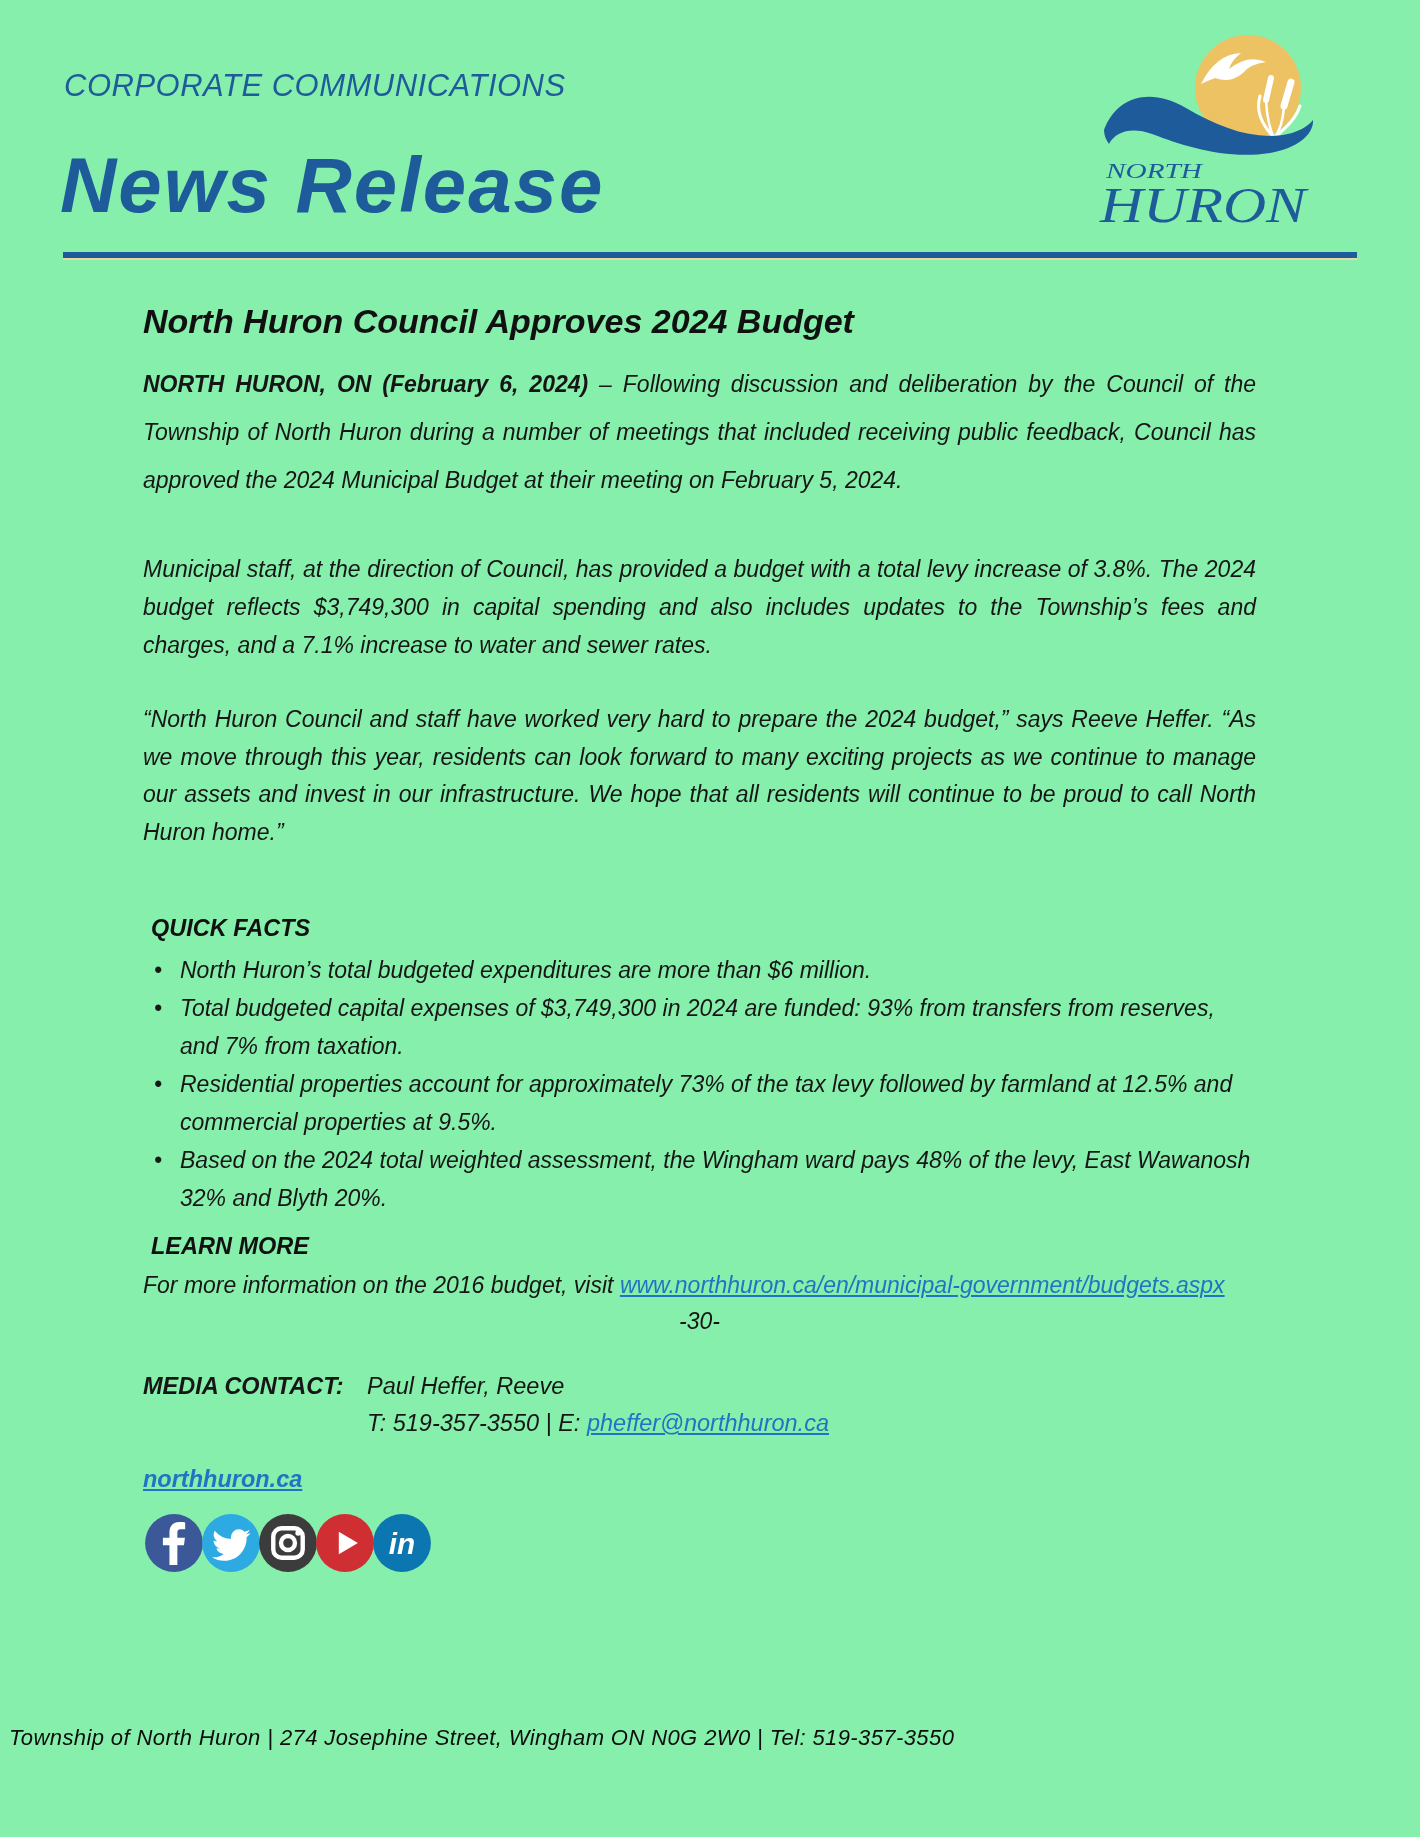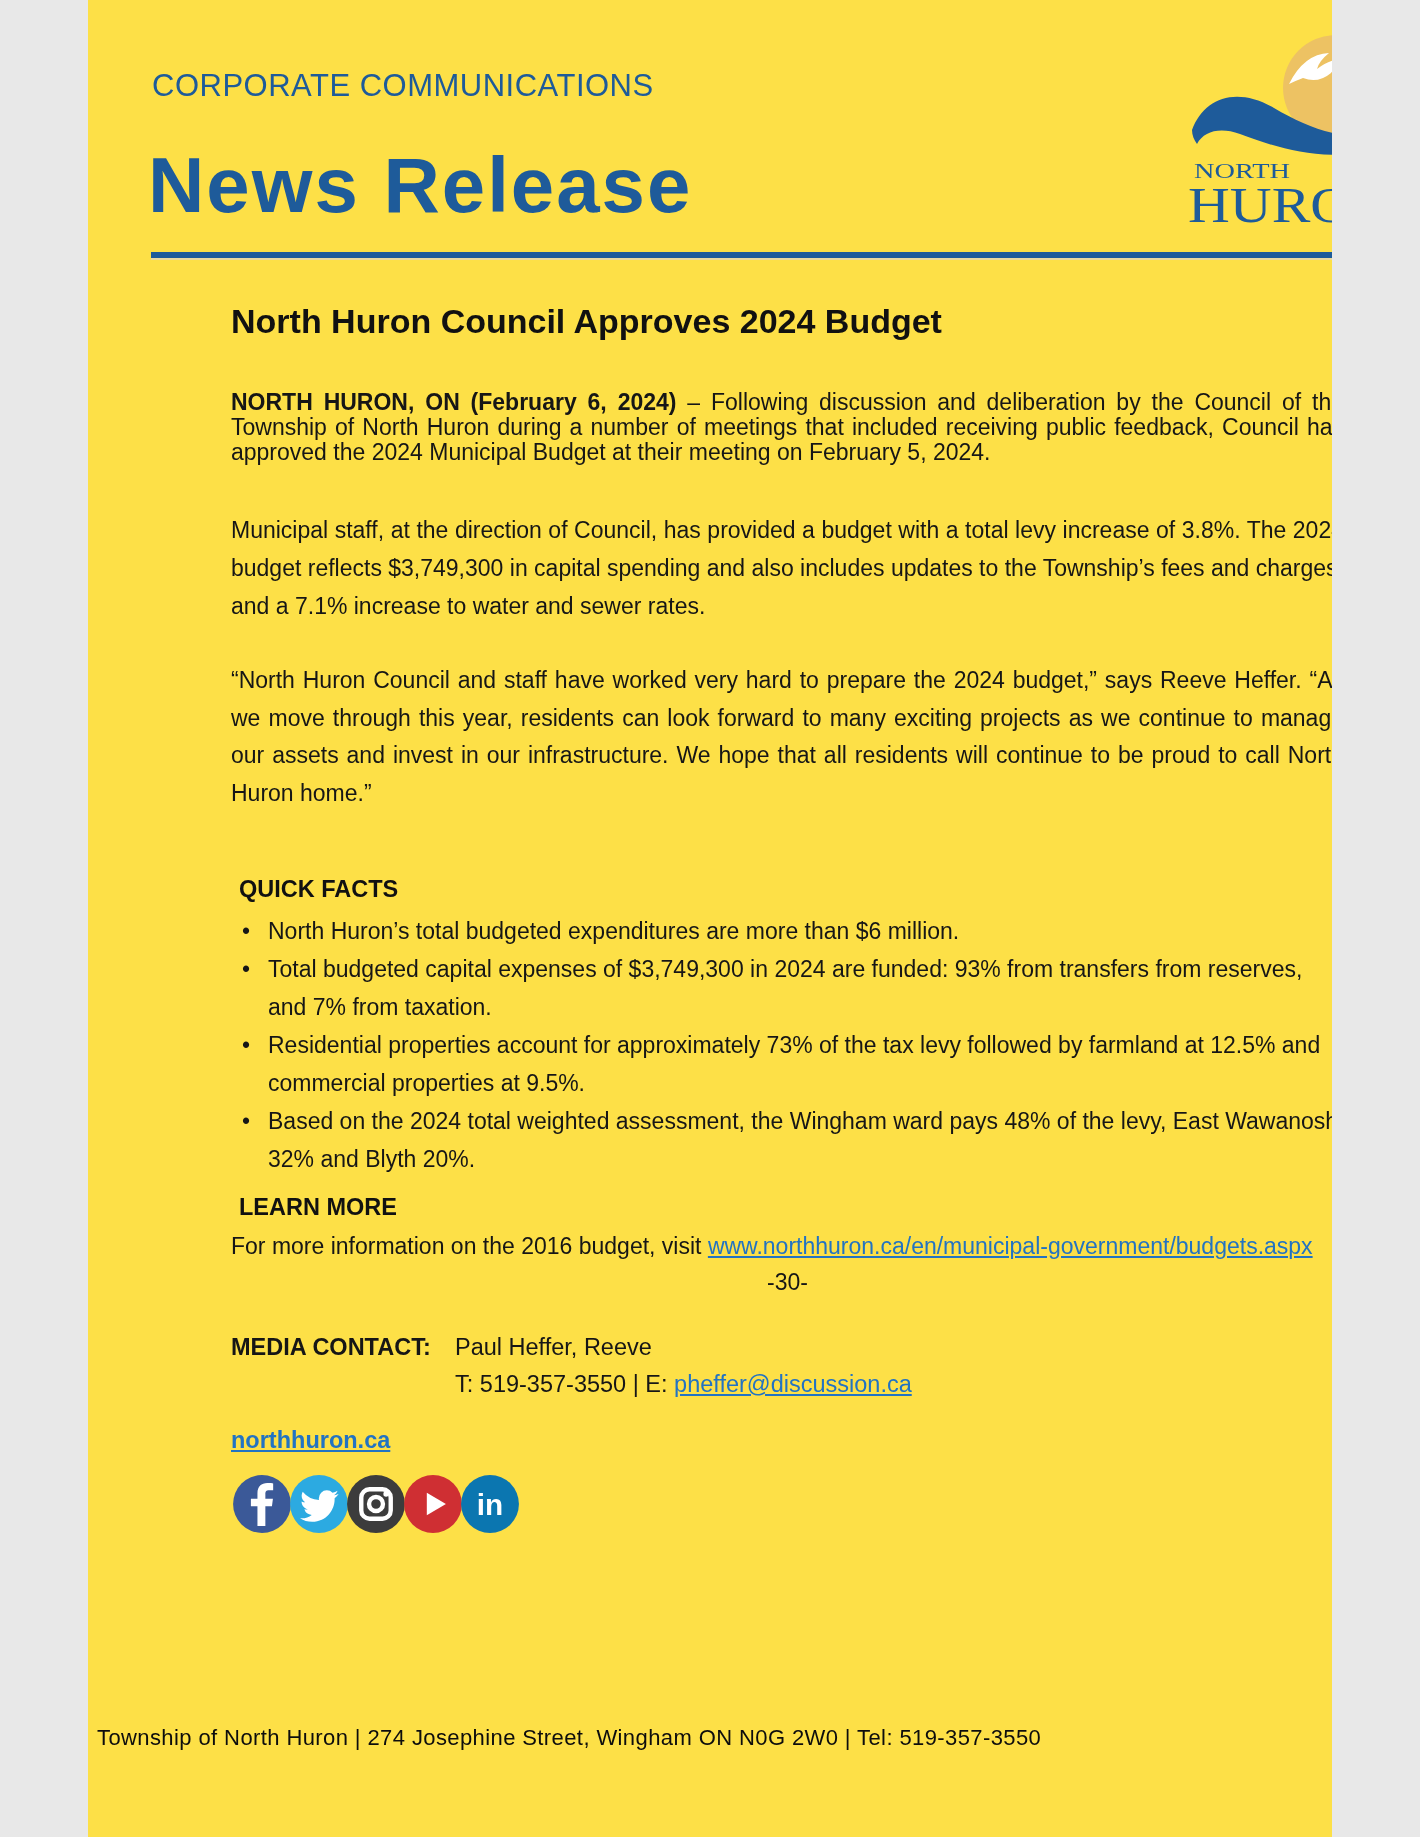--- a/index.html
+++ b/index.html
@@ -1,23 +1,24 @@
 <!DOCTYPE html>
 <html><head>
 <meta charset="utf-8">
 <style>
   html,body{margin:0;padding:0;background:#e8e8e8;}
   .page{
     position:relative;
-    width:1244px;height:1837px;
-    background:#fde047;
+    width:1420px;height:1837px;
+    background:#86efac;
     font-family:"Liberation Sans","DejaVu Sans",sans-serif;
     color:#161616;
     overflow:hidden;
     margin:0 auto;
+    font-style:italic;
   }
   
   .eyebrow{
     position:absolute;left:64px;top:68px;
     font-size:31px;letter-spacing:.5px;color:#1e5b9a;font-weight:400;
   }
   .masthead{
     position:absolute;left:60px;top:102px;
     font-size:78px;font-weight:bold;letter-spacing:2px;color:#1e5b9a;line-height:1;margin-top:44px;
   }
@@ -26,21 +27,21 @@
     position:absolute;left:63px;top:252px;width:1294px;height:6px;
     background:#1e5b9a;border-bottom:2px solid #e9d9a0;
   }
   
   .column{position:absolute;left:143px;top:289px;width:1113px;}
   .doc-title{
     margin:10px 0 0 0;font-size:34px;font-weight:bold;color:#111;line-height:44px;
   }
   p{margin:0;}
   .para{font-size:23px;text-align:justify;}
-  .p1{margin-top:47px;line-height:25px;}
+  .p1{margin-top:17px;line-height:48px;}
   .p2{margin-top:46px;line-height:38px;}
   .p3{margin-top:37px;line-height:37.5px;}
   .lead{font-weight:bold;}
   .sec-heading{
     margin:62px 0 0 8px;font-size:23.5px;font-weight:bold;line-height:31px;color:#111;
   }
   .facts{
     margin:7px 0 0 0;padding:0 0 0 37px;list-style:none;
   }
   .facts li{
@@ -114,21 +115,21 @@
 
     <h2 class="sec-heading lm-heading">LEARN MORE</h2>
     <p class="link-para"><span>For more information on the 2016 budget, visit </span><a href="#">www.northhuron.ca/en/municipal-government/budgets.aspx</a></p>
 
     <p class="signoff">-30-</p>
 
     <div class="media-row">
       <div class="media-label">MEDIA CONTACT:</div>
       <div>
         <div>Paul Heffer, Reeve</div>
-        <div><span>T: 519-357-3550 | E: </span><a href="#">pheffer@discussion.ca</a></div>
+        <div><span>T: 519-357-3550 | E: </span><a href="#">pheffer@northhuron.ca</a></div>
       </div>
     </div>
 
     <p class="site-link"><a href="#">northhuron.ca</a></p>
 
     <div class="social">
       <a href="#">
         <svg width="62" height="62" viewBox="0 0 24 24">
           <circle cx="12" cy="12" r="11.2" fill="#3b5998"></circle>
           <path fill="#fff" d="M13.3 20.5v-7.6h2.55l.38-2.95H13.3V8.1c0-.85.24-1.43 1.46-1.43h1.56V4.03c-.27-.04-1.2-.12-2.28-.12-2.25 0-3.8 1.38-3.8 3.9v2.14H7.7v2.95h2.54v7.6h3.06z"></path>

